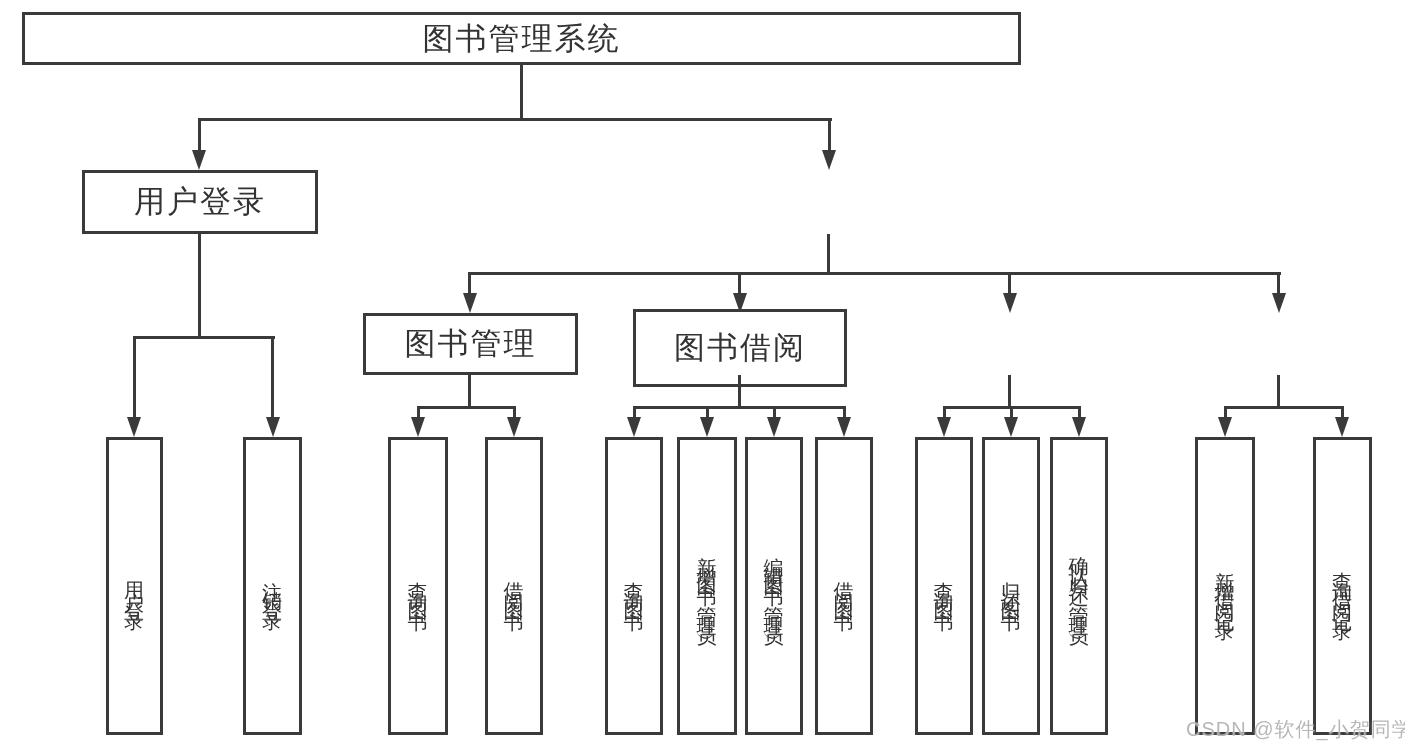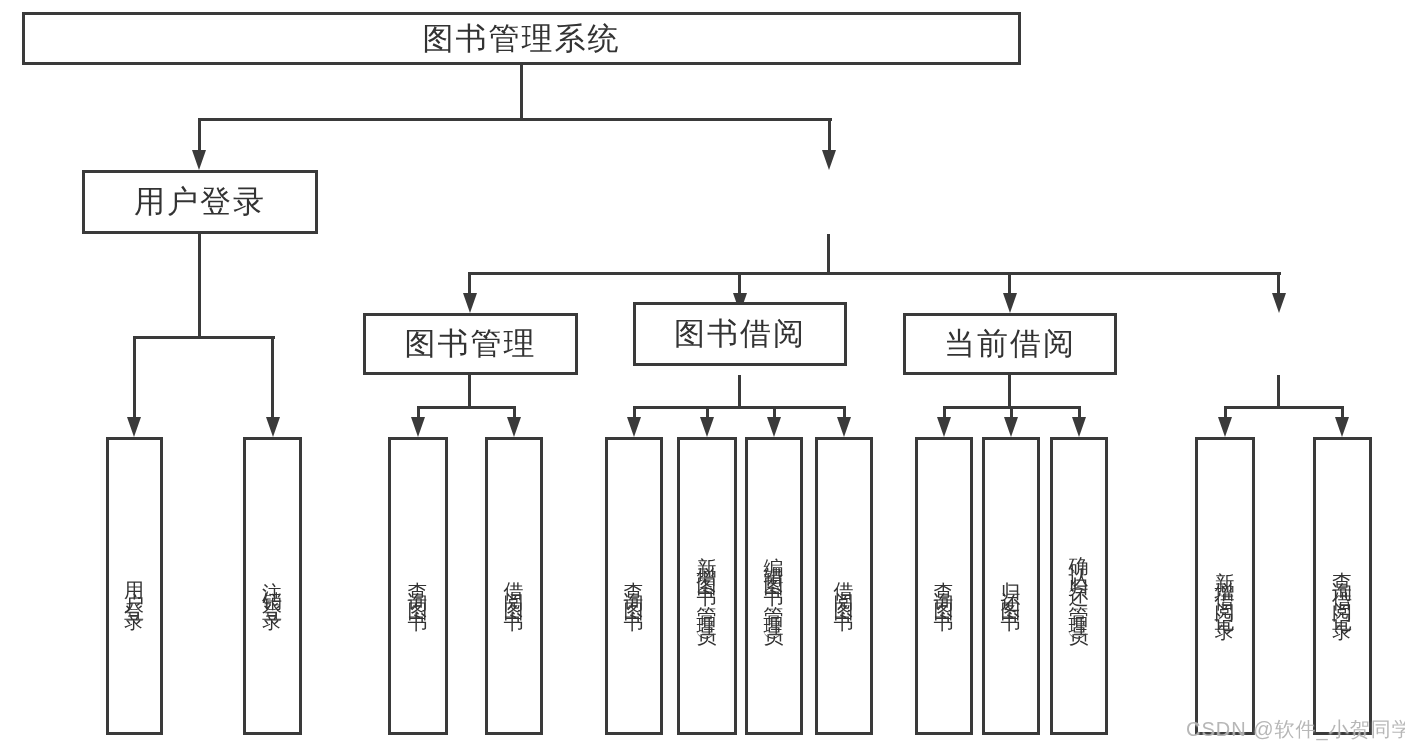--- a/index.html
+++ b/index.html
@@ -65,25 +65,22 @@
   <div class="line" style="left:1008px;top:272px;width:3px;height:28px"></div>
   <div class="line" style="left:1277px;top:272px;width:3px;height:28px"></div>
   <div class="arrow" style="left:463px;top:293px"></div>
   <div class="arrow" style="left:733px;top:293px"></div>
   <div class="arrow" style="left:1003px;top:293px"></div>
   <div class="arrow" style="left:1272px;top:293px"></div>
 
   <div class="box" style="left:363px;top:313px;width:215px;height:62px">
     <span class="hlabel">图书管理</span>
   </div>
-  <div class="box" style="left:633px;top:302px;width:214px;height:64px">
+  <div class="box" style="left:633px;top:309px;width:214px;height:78px">
     <span class="hlabel">图书借阅</span>
-  </div>
-  <div class="box" style="left:903px;top:313px;width:214px;height:62px">
-    <span class="hlabel">当前借阅</span>
   </div>
 
   <div class="line" style="left:468px;top:375px;width:3px;height:33px"></div>
   <div class="line" style="left:417px;top:406px;width:99px;height:3px"></div>
   <div class="line" style="left:417px;top:406px;width:3px;height:20px"></div>
   <div class="line" style="left:513px;top:406px;width:3px;height:20px"></div>
   <div class="arrow" style="left:411px;top:417px"></div>
   <div class="arrow" style="left:507px;top:417px"></div>
 
   <div class="line" style="left:738px;top:375px;width:3px;height:33px"></div>

